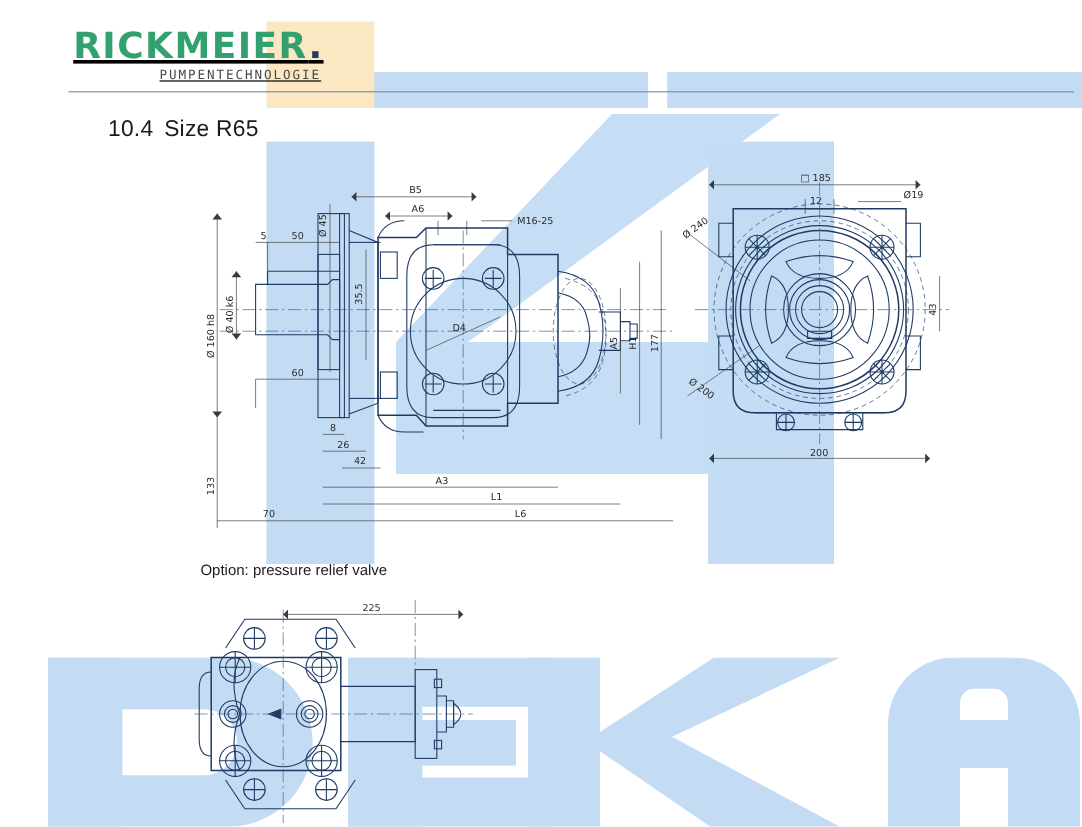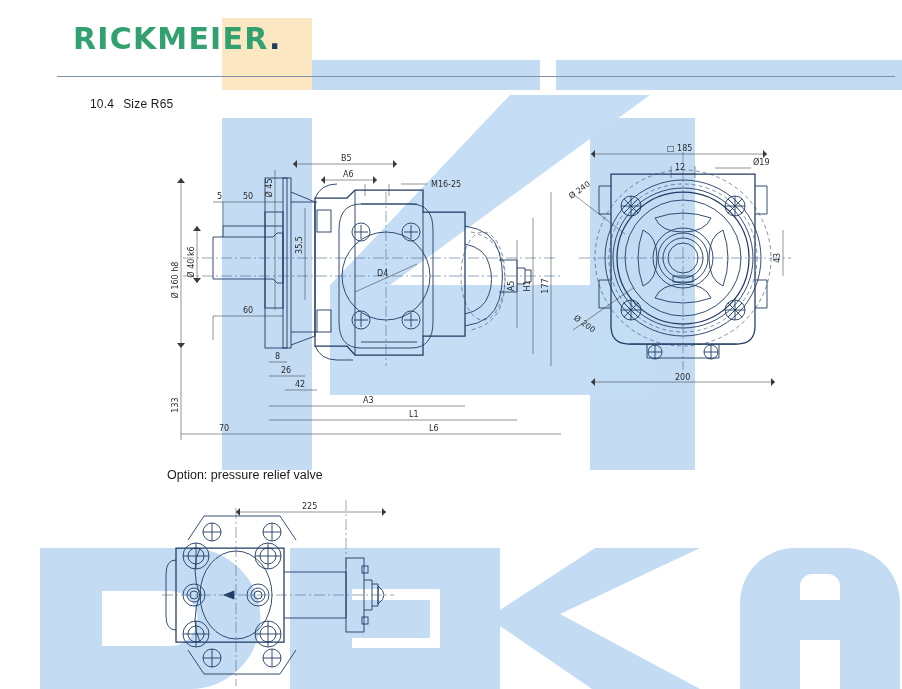--- a/index.html
+++ b/index.html
@@ -11,39 +11,39 @@
     overflow:hidden;
   }
   #page{position:absolute;inset:0;}
 
   
   .wm{position:absolute;pointer-events:none;}
   .wm-rect{background:#c3dcf4;}
   .wm-cream{background:#fbe7c2;}
 
   
-  .logo-wrap{position:absolute;left:73px;top:24px;}
+  .logo-wrap{position:absolute;left:61px;top:24px;text-decoration:underline;}
   .logo-main{
     font-family:"DejaVu Sans", sans-serif;
     font-weight:bold;font-size:30px;letter-spacing:1.2px;
     color:#33a06f;line-height:1;
   }
   .logo-dot{color:#243a63;}
   .logo-sub{
     font-family:"DejaVu Sans Mono", monospace;
     font-size:10.5px;letter-spacing:1.6px;color:#4a4a4a;
     text-align:right;margin-top:3px;padding-right:2px;
   }
   .rule{
     position:absolute;left:57px;top:76px;width:838px;height:1px;
     background:#7f8fa6;
   }
   .chapter{
     position:absolute;left:90px;top:97px;
-    font-size:12px;color:#1b1b1b;letter-spacing:.2px;
+    font-size:19px;color:#1b1b1b;letter-spacing:.2px;
   }
   .chapter .num{margin-right:9px;}
 
   .option-label{
     position:absolute;left:167px;top:468px;
     font-size:12.5px;color:#1b1b1b;text-align:right;
   }
 
   
   svg.dwg{position:absolute;left:0;top:0;overflow:visible;}
@@ -81,20 +81,21 @@
         <rect x="250" y="100" width="170" height="41"></rect>
         <polygon points="555,0 660,0 520,66 660,141 552,141 460,78 460,141 400,141 400,0 460,0 460,62"></polygon>
         <path d="M700,141 V55 A55,55 0 0 1 755,0 H805 A55,55 0 0 1 860,55 V141 H800 V92 H760 V141 Z
                  M760,52 H800 V38 A12,12 0 0 0 788,26 H772 A12,12 0 0 0 760,38 Z"></path>
       </g>
     </svg>
   </div>
 
   <div class="logo-wrap">
     <div class="logo-main"><span>RICKMEIER</span><span class="logo-dot">.</span></div>
+    <div class="logo-sub">PUMPENTECHNOLOGIE</div>
   </div>
   <div class="rule"></div>
 
   <div class="chapter">
     <span class="num">10.4</span><span>Size R65</span>
   </div>
 
   <svg class="dwg" width="580" height="320" viewBox="0 0 580 320" style="left:165px;top:140px;">
 
     <g class="ln">

